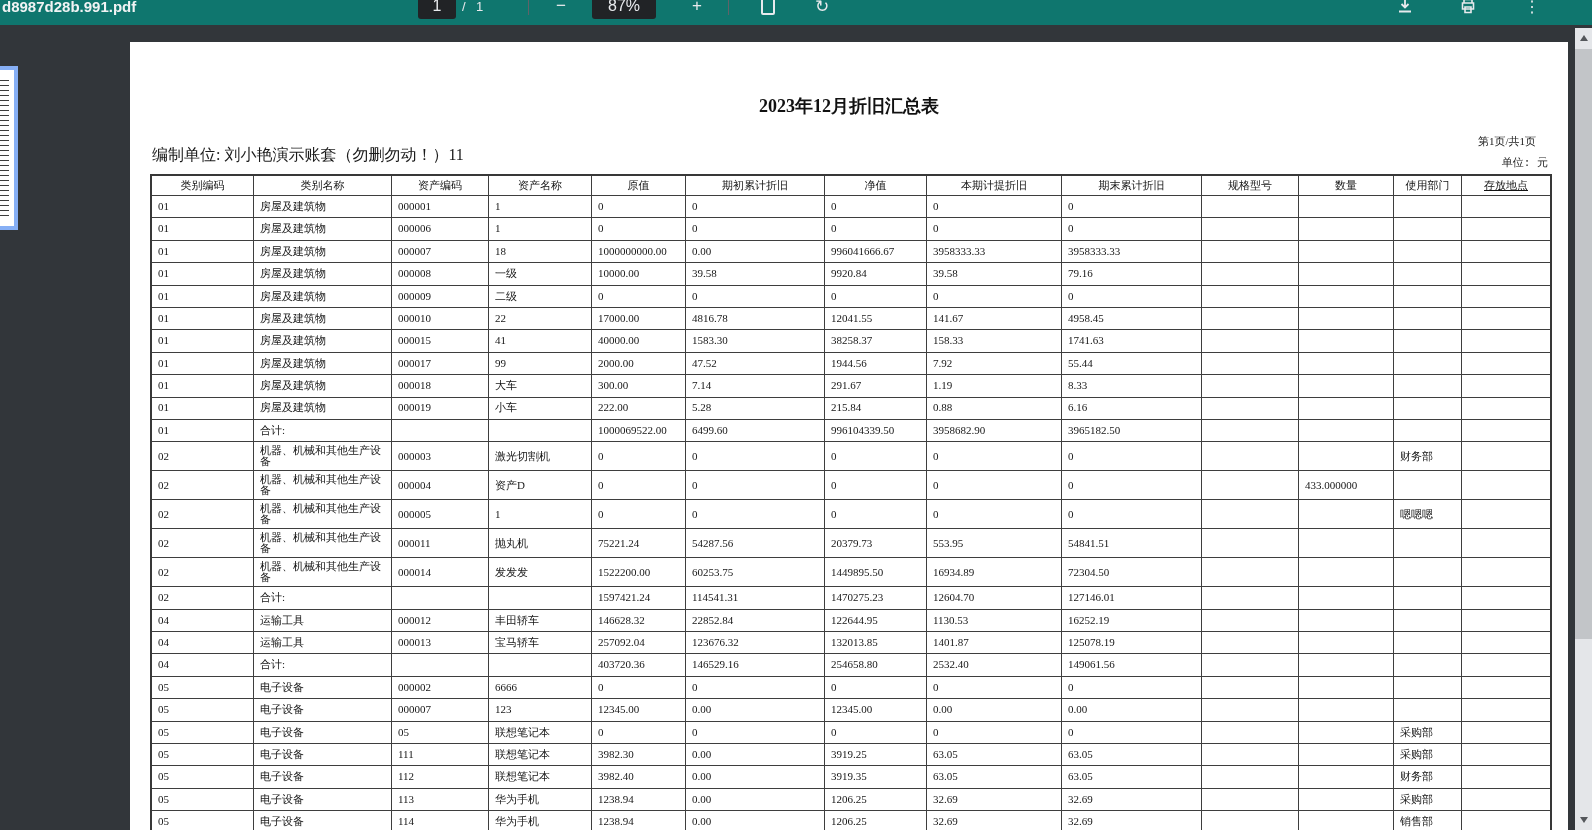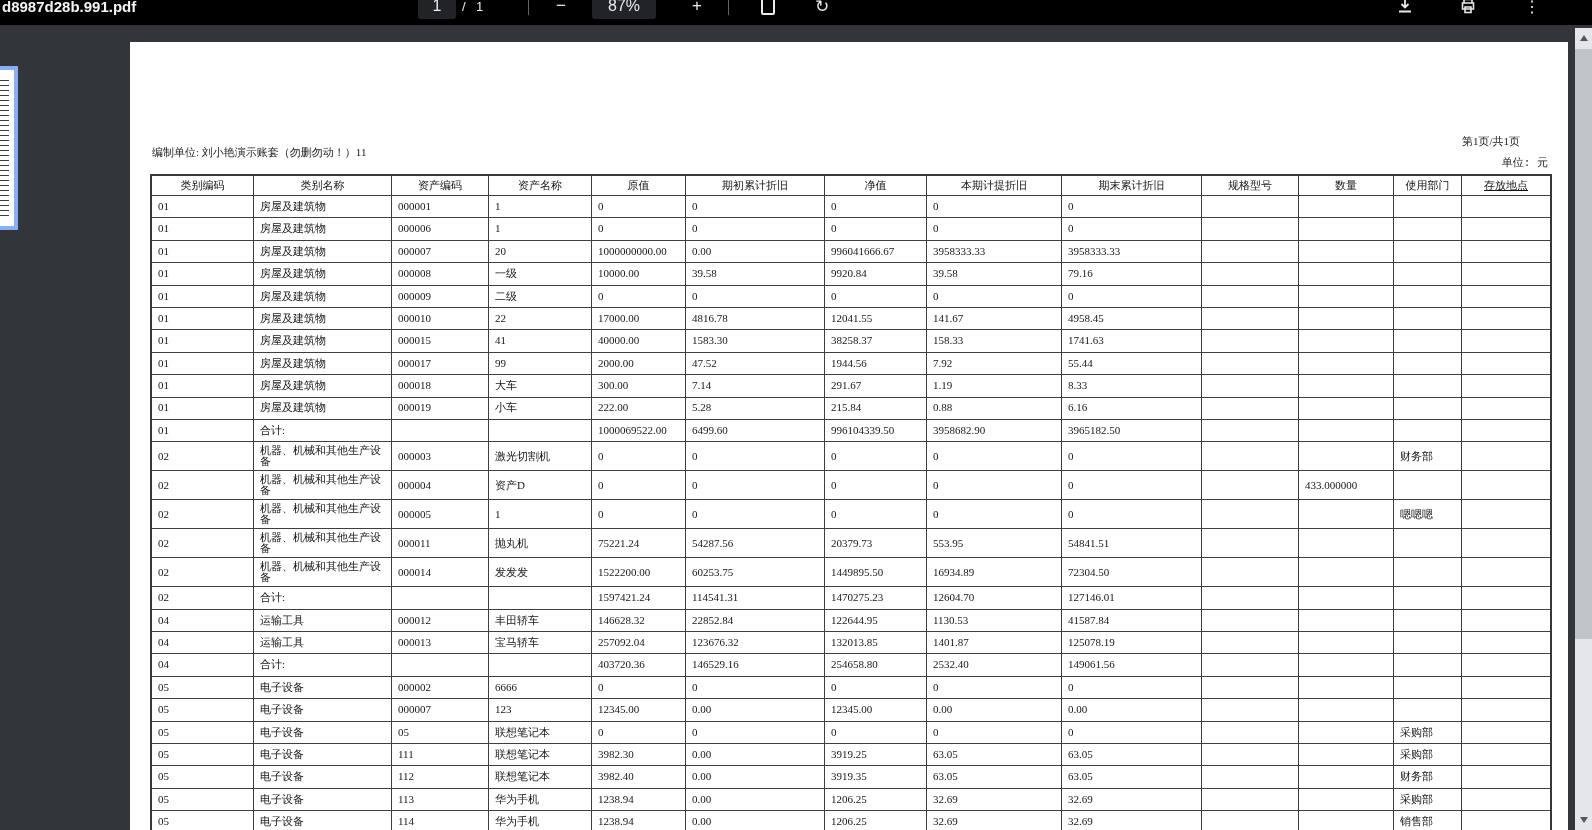--- a/index.html
+++ b/index.html
@@ -1,21 +1,21 @@
 <!DOCTYPE html>
 <html><head>
 <meta charset="utf-8">
 <style>
   * { margin:0; padding:0; box-sizing:border-box; }
   html,body { width:1592px; height:830px; overflow:hidden; background:#32363a;
               font-family:"Liberation Sans", sans-serif; }
 
   
   .toolbar { position:absolute; left:0; top:0; width:1592px; height:25px;
-             background:#000000; overflow:hidden; z-index:30; }
+             background:#0f766e; overflow:hidden; z-index:30; }
   .toolbar-row { position:absolute; left:0; top:-18px; width:1592px; height:48px; }
   .tb-item { position:absolute; top:0; height:48px; display:flex; align-items:center;
              color:#e8eaed; font-size:13px; }
   .filename { left:2px; font-size:15px; font-weight:bold; color:#f1f3f4; }
   .tb-box { background:#212326; border-radius:3px; height:26px; display:flex;
             align-items:center; justify-content:center; color:#e8eaed; }
   .page-box { position:absolute; left:418px; top:11px; width:38px; }
   .zoom-box { position:absolute; left:592px; top:11px; width:64px; }
   .tb-sep { position:absolute; top:15px; width:1px; height:18px; background:#5f6368; }
   .tb-btn { justify-content:center; width:26px; font-size:17px; cursor:pointer; }
@@ -42,22 +42,22 @@
                    border-right:4.5px solid transparent; border-top:6px solid #54575b; }
   .sb-thumb { position:absolute; left:0; top:21px; width:17px; height:590px;
               background:#c2c5c8; cursor:pointer; }
 
   
   .page { position:absolute; left:130px; top:42px; width:1438px; height:1100px;
           background:#ffffff; z-index:5;
           font-family:"Liberation Serif","DejaVu Serif",serif; color:#1a1a1a; }
   .doc-title { position:absolute; left:0; top:52px; width:100%; text-align:center;
                font-size:18px; font-weight:bold; color:#111; }
-  .page-info { position:absolute; right:48px; top:92px; font-size:11px; }
-  .org-line  { position:absolute; left:22px; top:103px; font-size:11px; }
+  .page-info { position:absolute; right:32px; top:92px; font-size:11px; }
+  .org-line  { position:absolute; left:22px; top:103px; font-size:16px; }
   .unit-line { position:absolute; right:20px; top:113px; font-size:11px;font-family:Liberation Mono, monospace; }
 
   
   table.dep { position:absolute; left:20px; top:132px; width:1398px;
               border-collapse:separate; border-spacing:0; table-layout:fixed;
               border:2px solid #383838; }
   .dep th, .dep td { border-right:1.4px solid #3e3e3e; border-bottom:1.6px solid #3e3e3e;
                      font-size:11px; line-height:11.5px; overflow:hidden;
                      font-family:"Liberation Serif","DejaVu Serif",serif; }
   .dep th { height:20px; text-align:center; font-weight:normal; padding:2px 2px; color:#141414; }
@@ -108,20 +108,21 @@
       <span>⋮</span>
     </div>
   </div>
 </div>
 
 <div class="thumb-sel">
   <div class="thumb-inner"></div>
 </div>
 
 <div class="page">
+  <div class="doc-title">2023年12月折旧汇总表</div>
   <div class="page-info">第1页/共1页</div>
   <div class="org-line">编制单位: 刘小艳演示账套（勿删勿动！）11</div>
   <div class="unit-line">单位: 元</div>
 
   <table class="dep">
     <colgroup id="dep-colgroup">
         <col style="width: 102px;">
         <col style="width: 138px;">
         <col style="width: 97px;">
         <col style="width: 103px;">
@@ -180,21 +181,21 @@
           <td>0</td>
           <td></td>
           <td></td>
           <td></td>
           <td></td>
         </tr>
         <tr>
           <td>01</td>
           <td>房屋及建筑物</td>
           <td>000007</td>
-          <td>20</td>
+          <td>18</td>
           <td>1000000000.00</td>
           <td>0.00</td>
           <td>996041666.67</td>
           <td>3958333.33</td>
           <td>3958333.33</td>
           <td></td>
           <td></td>
           <td></td>
           <td></td>
         </tr>
@@ -410,21 +411,21 @@
         </tr>
         <tr>
           <td>04</td>
           <td>运输工具</td>
           <td>000012</td>
           <td>丰田轿车</td>
           <td>146628.32</td>
           <td>22852.84</td>
           <td>122644.95</td>
           <td>1130.53</td>
-          <td>41587.84</td>
+          <td>16252.19</td>
           <td></td>
           <td></td>
           <td></td>
           <td></td>
         </tr>
         <tr>
           <td>04</td>
           <td>运输工具</td>
           <td>000013</td>
           <td>宝马轿车</td>

